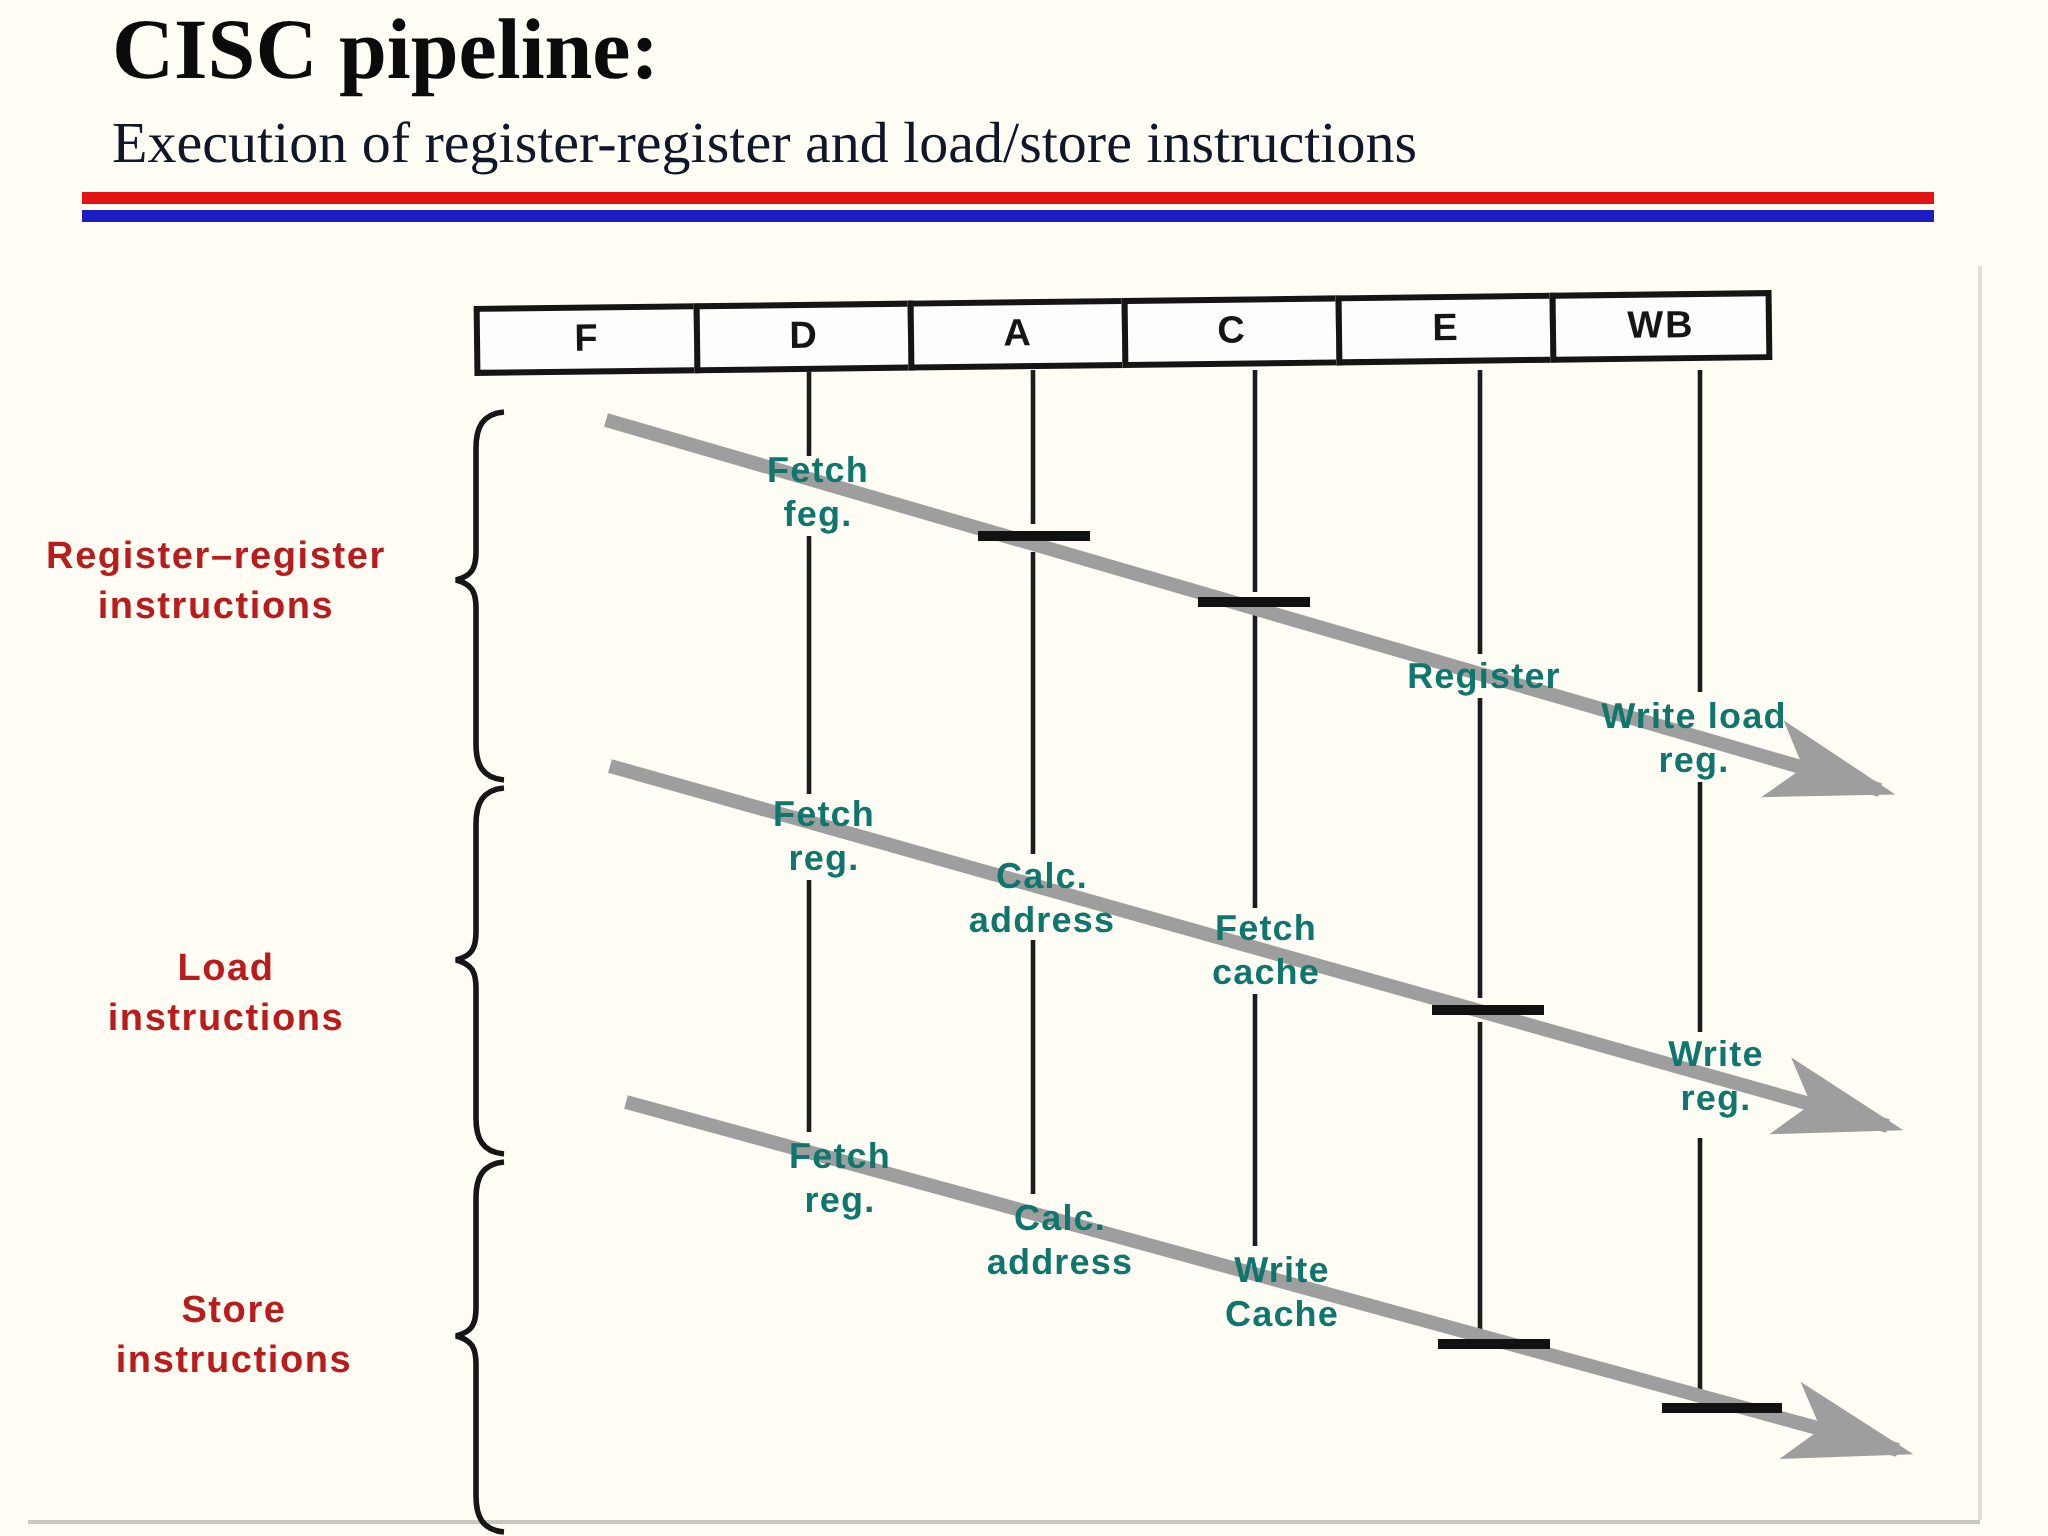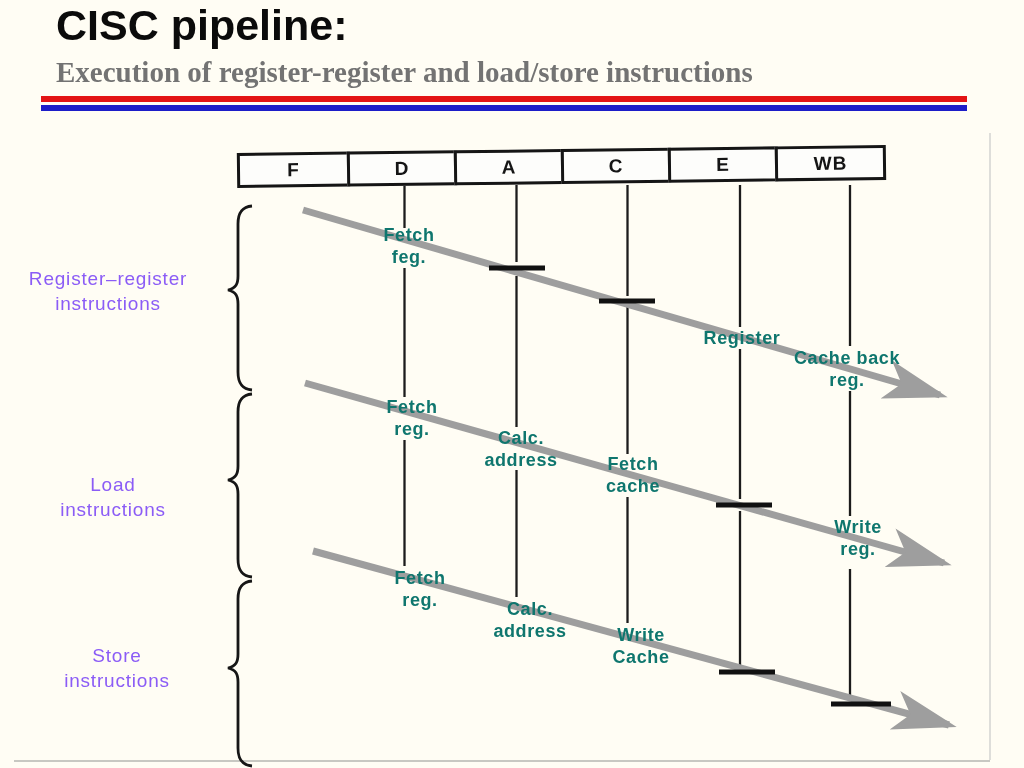--- a/index.html
+++ b/index.html
@@ -4,27 +4,27 @@
 <style>
   html,body{margin:0;padding:0;}
   body{
     width:1024px;height:768px;position:relative;overflow:hidden;
     background:#fffdf4;
     font-family:"Liberation Sans",sans-serif;
   }
   
   .title{
     position:absolute;left:56px;top:2px;margin:0;
-    font-family:Liberation Sans, sans-serif;font-weight:bold;
+    font-family:Liberation Serif, serif;font-weight:bold;
     font-size:43px;line-height:1.1;color:#0b0b0b;letter-spacing:0;
   }
   .subtitle{
     position:absolute;left:56px;top:57px;margin:0;
-    font-family:"Liberation Serif",serif;font-weight:bold;
-    font-size:29px;line-height:1.1;color:#737373;
+    font-family:"Liberation Serif",serif;font-weight:normal;
+    font-size:29px;line-height:1.1;color:#0f172a;
   }
   .rule{position:absolute;left:41px;width:926px;height:6px;}
   .rule.red{top:96px;}
   .rule.blue{top:105px;}
   
   .scan{position:absolute;left:0;top:0;width:1024px;height:768px;}
   .overlay-svg{position:absolute;left:0;top:0;width:1024px;height:768px;z-index:1;}
   .stage-row{
     position:absolute;left:237px;top:149px;height:35px;display:flex;z-index:2;
     transform:rotate(-0.7deg);transform-origin:50% 50%;
@@ -38,21 +38,21 @@
   
   .lbl{
     position:absolute;z-index:3;transform:translateX(-50%);
     text-align:center;white-space:nowrap;
     font-size:18px;font-weight:600;line-height:1.2;color:#0f766e;letter-spacing:.6px;
   }
   .lbl span{display:block;}
   .grp{
     position:absolute;z-index:3;transform:translateX(-50%);
     text-align:center;white-space:nowrap;
-    font-size:19px;font-weight:400;line-height:1.3;color:#8b5cf6;letter-spacing:.8px;
+    font-size:19px;font-weight:700;line-height:1.3;color:#b91c1c;letter-spacing:.8px;
   }
   .grp span{display:block;}
 </style>
 </head>
 <body>
 
 <h1 class="title">CISC pipeline:</h1>
 <h2 class="subtitle">Execution of register-register and load/store instructions</h2>
 <div class="rule red" style="background:#e31414"></div>
 <div class="rule blue" style="background:#1d1dc8"></div>
@@ -155,21 +155,21 @@
   </div>
 
   <div class="lbl" style="left:409px;top:225px">
     <span>Fetch</span>
     <span>feg.</span>
   </div>
   <div class="lbl" style="left:742px;top:328px">
     <span>Register</span>
   </div>
   <div class="lbl" style="left:847px;top:348px">
-    <span>Cache back</span>
+    <span>Write load</span>
     <span>reg.</span>
   </div>
 
   <div class="lbl" style="left:412px;top:397px">
     <span>Fetch</span>
     <span>reg.</span>
   </div>
   <div class="lbl" style="left:521px;top:428px">
     <span>Calc.</span>
     <span>address</span>

